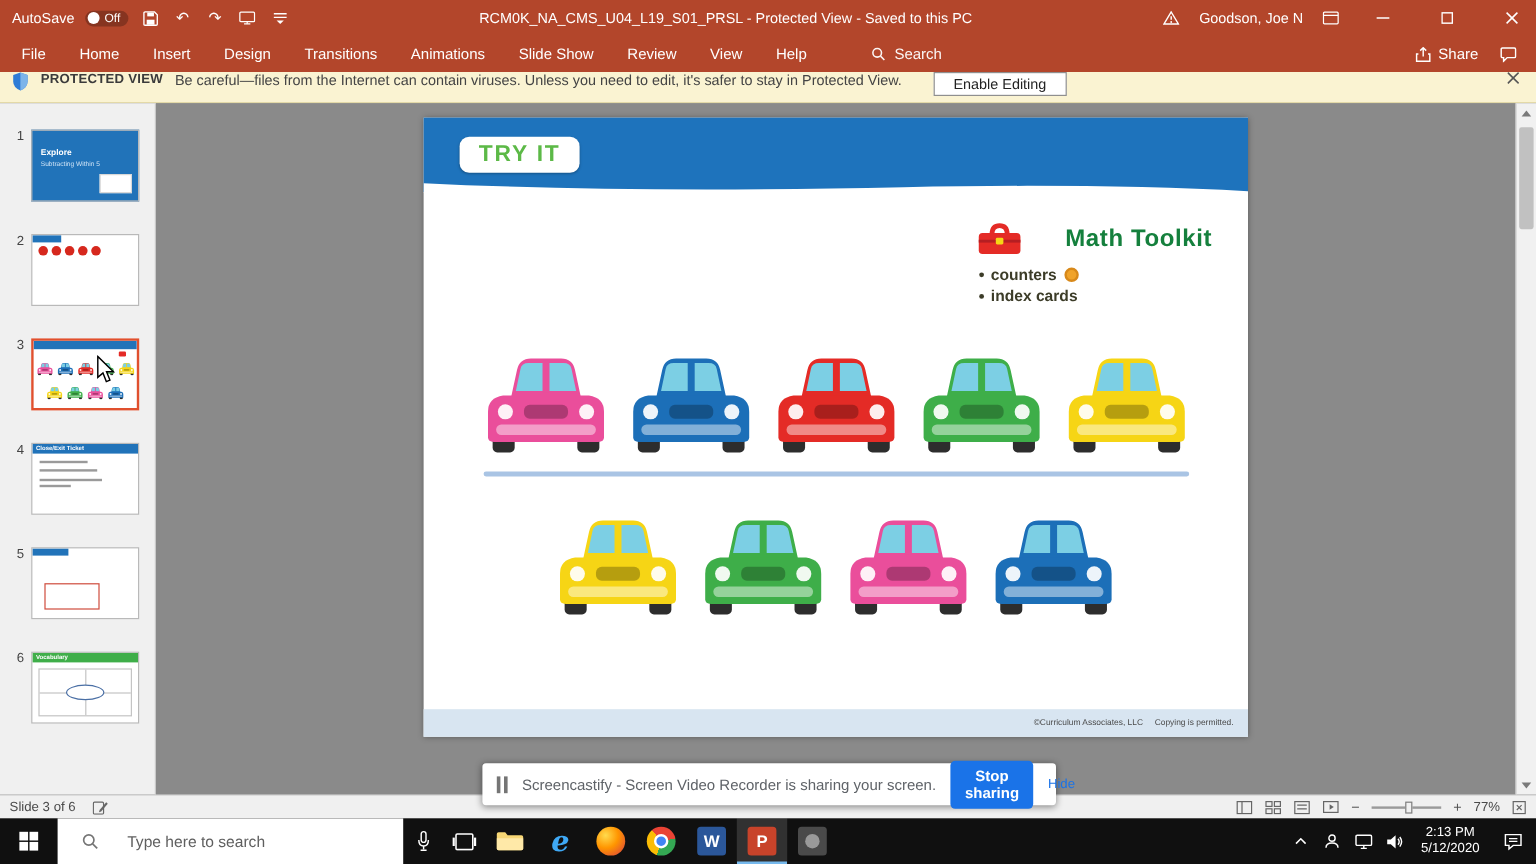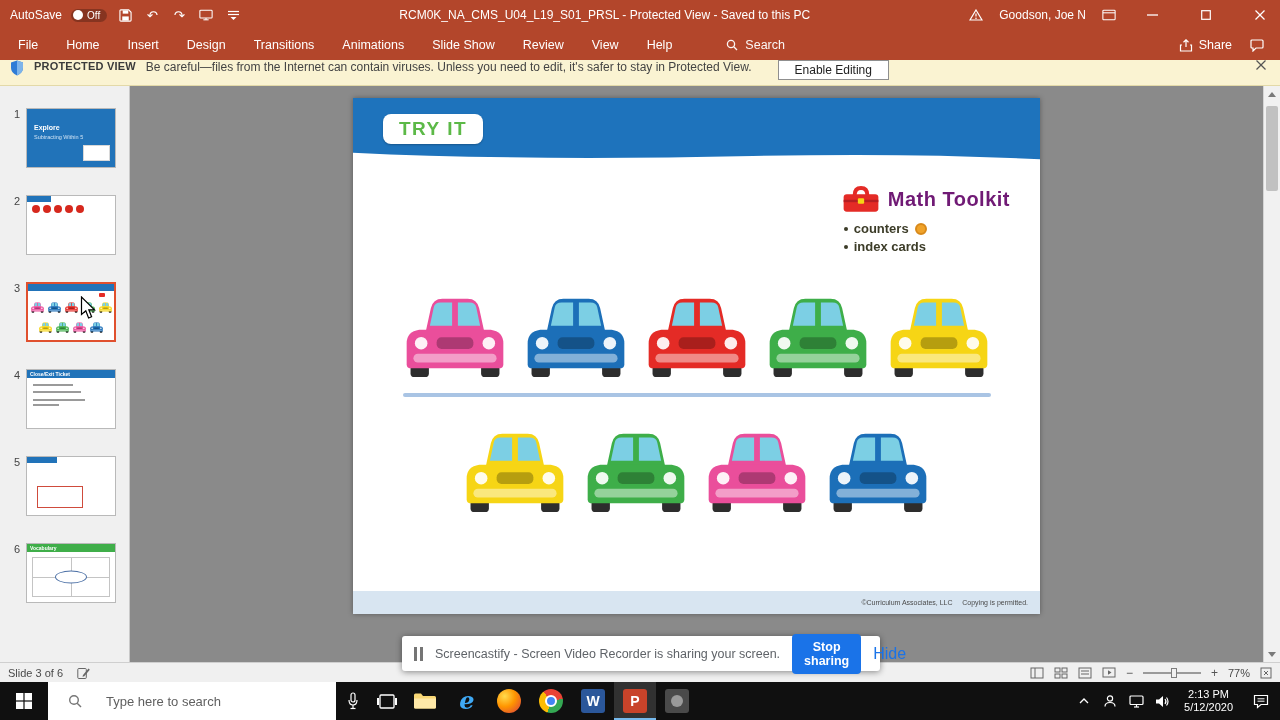--- a/index.html
+++ b/index.html
@@ -63,21 +63,21 @@
   .t6-oval { position:absolute; left:50%; top:50%; width:32px; height:13px; border:1px solid #4a6fa5; border-radius:50%; transform:translate(-50%,-50%); background:#fff; }
 
   
   .canvas { flex:1; position:relative; margin-right:17px; }
   .slide { width:687px; height:516px; background:#fff; margin:12px auto 0; position:relative; box-shadow:0 0 5px rgba(0,0,0,0.35); }
   .slide-header { height:62px; background:#1e73bc; position:relative; }
   .wave { position:absolute; bottom:-1px; left:0; width:100%; height:10px; display:block; }
   .tryit { position:absolute; left:30px; top:16px; background:#fff; border-radius:8px; padding:4px 16px; font-weight:bold; font-size:19px; letter-spacing:1.5px; color:#5cb947; box-shadow:0 1px 2px rgba(0,0,0,0.25); }
   .toolkit { position:absolute; right:30px; top:86px; }
   .toolkit-head { display:flex; align-items:center; gap:8px; }
-  .toolkit-title { font-size:20px; font-weight:bold; color:#701a75; letter-spacing:0.5px; }
+  .toolkit-title { font-size:20px; font-weight:bold; color:#15803d; letter-spacing:0.5px;margin-left:28px; }
   .toolkit-items { margin-top:7px; padding-left:2px; }
   .toolkit-row { display:flex; align-items:center; gap:6px; font-size:13px; font-weight:bold; color:#3c3c28; margin-bottom:3px; }
   .bullet-dot { width:4px; height:4px; border-radius:50%; background:#3c3c28; flex:0 0 auto; }
   .counter-chip { width:12px; height:12px; border-radius:50%; background:#f0a32a; border:2px solid #d8891a; }
   .cars-row { display:flex; justify-content:center; align-items:flex-end; gap:5px; }
   .cars-top { margin-top:128px; }
   .cars-divider { margin:14px auto 0; width:588px; height:4px; background:#a9c4e4; border-radius:2px; }
   .cars-bottom { margin-top:26px; }
   .slide-footer { position:absolute; bottom:0; left:0; right:0; height:23px; background:#d8e5f1; display:flex; align-items:center; justify-content:flex-end; padding-right:12px; font-size:7px; color:#4a4a4a; white-space:pre; }
 
@@ -88,21 +88,21 @@
   .tri-up { width:0; height:0; border-left:4px solid transparent; border-right:4px solid transparent; border-bottom:5px solid #7a7a7a; }
   .tri-down { width:0; height:0; border-left:4px solid transparent; border-right:4px solid transparent; border-top:5px solid #7a7a7a; }
   .vs-thumb { position:absolute; top:20px; left:2px; width:12px; height:85px; background:#c1c1c1; border-radius:2px; }
 
   
   .sharebar { position:absolute; left:402px; top:636px; width:478px; height:35px; background:#fff; border-radius:3px; box-shadow:0 1px 6px rgba(0,0,0,0.45); display:flex; align-items:center; padding:0 12px; gap:12px; z-index:40; }
   .pause-bars { display:flex; gap:3px; }
   .pause-bars i { width:3px; height:14px; background:#757575; }
   .share-msg { font-size:12.5px; color:#5f6368; white-space:nowrap; }
   .stop-btn { background:#1a73e8; color:#fff; border:none; border-radius:4px; padding:6px 12px; font-size:12.5px; font-weight:bold; font-family:"Liberation Sans", sans-serif; }
-  .hide-link { color:#1a73e8; font-size:16px; }
+  .hide-link { color:#1a73e8; font-size:11px; }
 
   
   .statusbar { height:20px; background:#f0f0f0; border-top:1px solid #cfcfcf; display:flex; align-items:center; font-size:11px; color:#4a4a4a; padding:0 8px; }
   .sb-left { display:flex; align-items:center; gap:14px; }
   .sb-right { margin-left:auto; display:flex; align-items:center; gap:10px; }
   .zoom-track { width:58px; height:2px; background:#9a9a9a; position:relative; }
   .zoom-thumb { position:absolute; left:28px; top:-4px; width:6px; height:10px; background:#f0f0f0; border:1px solid #7d7d7d; }
   .zoom-sign { font-size:12px; color:#555; }
 
   

